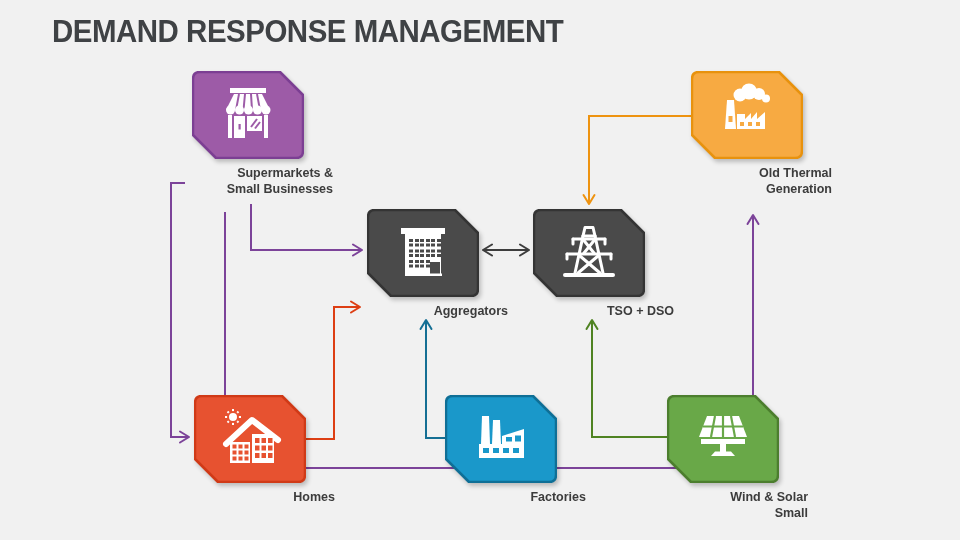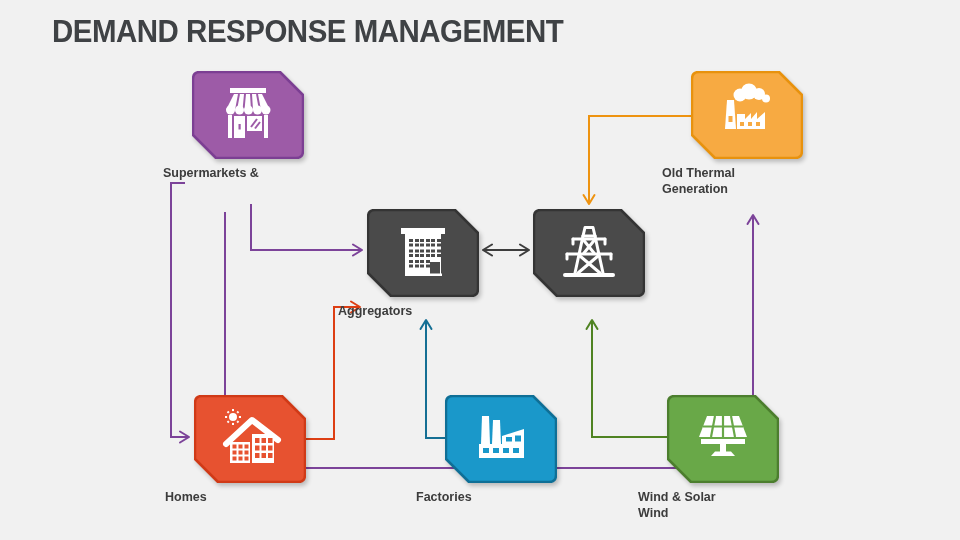--- a/index.html
+++ b/index.html
@@ -13,21 +13,21 @@
     position:absolute;left:36px;top:14px;
     font-size:31px;font-weight:700;color:#3f4245;
     letter-spacing:-0.5px;
     transform:scaleX(0.95);transform-origin:left center;
     white-space:nowrap;
   }
   #connector-layer{position:absolute;left:0;top:0;z-index:1;}
   .node{position:absolute;width:112px;z-index:2;display:flex;flex-direction:column;align-items:center;}
   .node .box{filter:drop-shadow(2px 3px 2px rgba(0,0,0,0.22));}
   .node-label{
-    width:170px;margin-top:6px;text-align:left;
+    width:170px;margin-top:6px;text-align:right;
     font-size:12.5px;font-weight:700;color:#3c3c3c;line-height:1.3;
   }
   .lbl-line{min-height:0;}
 </style>
 </head>
 <body>
 
 <div id="stage">
 
   <div id="page-title">DEMAND RESPONSE MANAGEMENT</div>
@@ -90,20 +90,21 @@
         <rect x="48" y="33" width="4" height="23" fill="#fff"></rect>
         <rect x="18" y="34" width="11" height="22" fill="#fff"></rect>
         <rect x="22.5" y="42" width="2.2" height="5.5" fill="#9d5ba7"></rect>
         <rect x="31" y="34" width="15" height="15" fill="#fff"></rect>
         <line x1="35" y1="45" x2="41" y2="37" stroke="#9d5ba7" stroke-width="2"></line>
         <line x1="39" y1="46.5" x2="44" y2="40" stroke="#9d5ba7" stroke-width="2"></line>
       </g>
     </svg>
     <div class="node-label">
       <div class="lbl-line">Supermarkets &amp;</div>
+      <div class="lbl-line">Small Businesses</div>
     </div>
   </div>
 
   <div class="node" style="left:351px;top:209px">
     <svg class="box" width="112" height="88" viewBox="0 0 112 88">
       <path d="M8,1 L88,1 L111,24 L111,80 Q111,87 104,87 L24,87 L1,64 L1,8 Q1,1 8,1 Z" stroke-width="2.5" stroke-linejoin="round" fill="#4a4a4a" stroke="#343434"></path>
       <g transform="translate(24,11)">
         <rect x="10" y="8" width="44" height="6" fill="#fff"></rect>
         <rect x="14" y="14" width="36" height="42" fill="#fff"></rect>
         <g fill="#4a4a4a">
@@ -185,20 +186,23 @@
         <line x1="48" y1="19" x2="48" y2="24"></line>
         <line x1="26.5" y1="20" x2="37" y2="33"></line>
         <line x1="37.5" y1="20" x2="27" y2="33"></line>
         <line x1="10" y1="34" x2="54" y2="34"></line>
         <line x1="10" y1="34" x2="10" y2="39"></line>
         <line x1="54" y1="34" x2="54" y2="39"></line>
         <line x1="23" y1="36" x2="43" y2="53"></line>
         <line x1="41" y1="36" x2="21" y2="53"></line>
       </g>
     </svg>
+    <div class="node-label">
+      <div class="lbl-line">TSO + DSO</div>
+    </div>
   </div>
 
   <div class="node" style="left:178px;top:395px">
     <svg class="box" width="112" height="88" viewBox="0 0 112 88">
       <path d="M8,1 L88,1 L111,24 L111,80 Q111,87 104,87 L24,87 L1,64 L1,8 Q1,1 8,1 Z" stroke-width="2.5" stroke-linejoin="round" fill="#e75230" stroke="#d03a17"></path>
       <g transform="translate(24,11)">
         <g stroke="#fff" stroke-width="2">
           <line x1="15" y1="3" x2="15" y2="19"></line>
           <line x1="7" y1="11" x2="23" y2="11"></line>
           <line x1="9.5" y1="5.5" x2="20.5" y2="16.5"></line>
@@ -269,17 +273,17 @@
           <line x1="32" y1="10" x2="32" y2="31"></line>
           <line x1="40" y1="10" x2="44" y2="31"></line>
         </g>
         <rect x="10" y="33" width="44" height="5" fill="#fff"></rect>
         <rect x="29" y="38" width="6" height="8" fill="#fff"></rect>
         <polygon points="20,50 44,50 40,45.5 24,45.5" fill="#fff"></polygon>
       </g>
     </svg>
     <div class="node-label">
       <div class="lbl-line">Wind &amp; Solar</div>
-      <div class="lbl-line">Wind</div>
+      <div class="lbl-line">Small</div>
     </div>
   </div>
 
 </div>
 
 </body></html>

